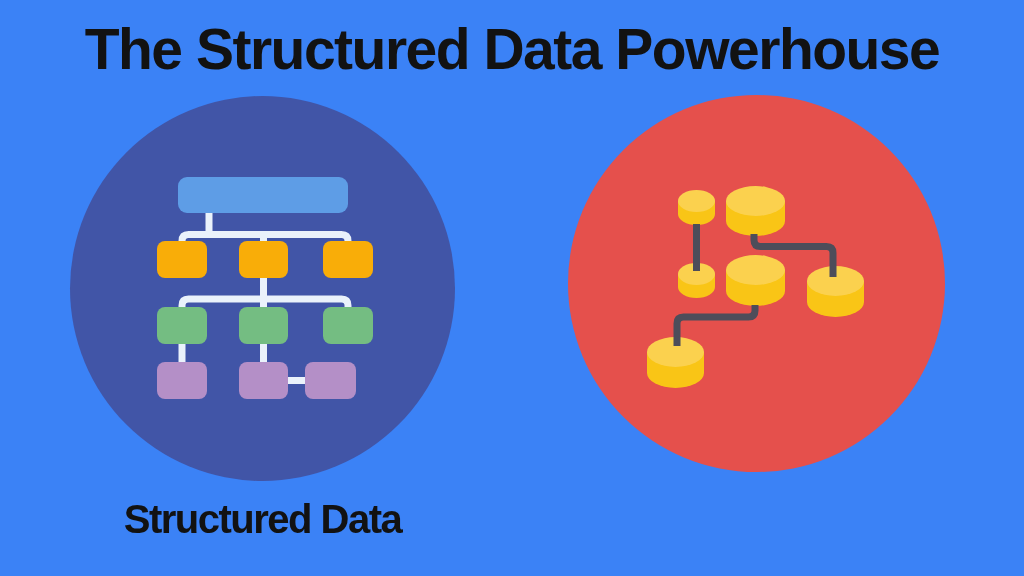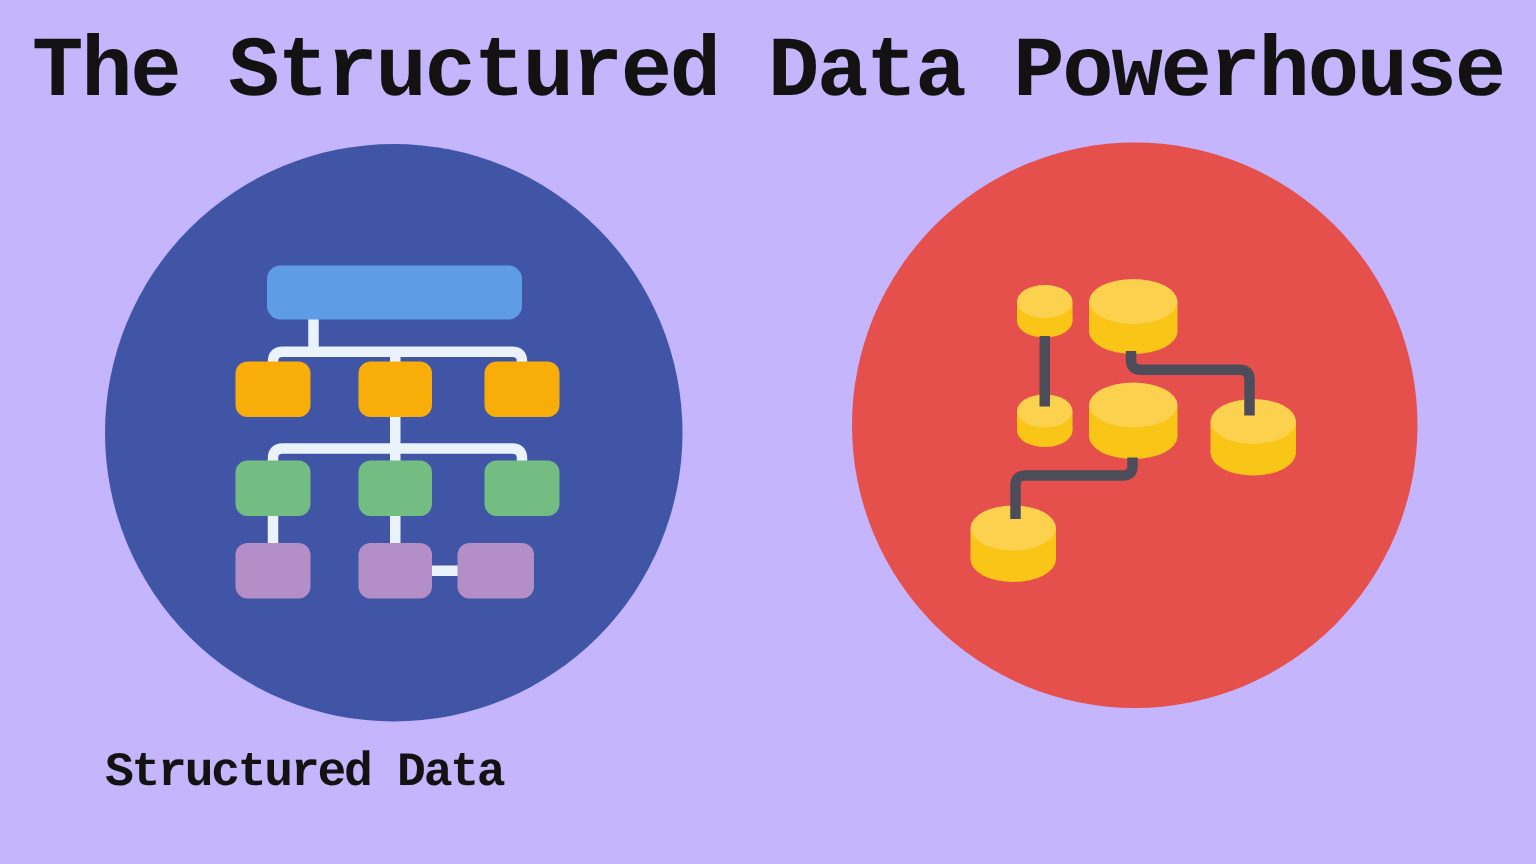--- a/index.html
+++ b/index.html
@@ -23,34 +23,34 @@
     white-space: nowrap;
   }
   .circle { position: absolute; border-radius: 50%; }
   .circle-left  { left: 70px;  top: 96px; width: 385px; height: 385px; }
   .circle-right { left: 568px; top: 95px; width: 377px; height: 377px; }
   .icon-svg { position: absolute; display: block; }
   .icon-left  { left: 150px; top: 170px; }
   .icon-right { left: 640px; top: 180px; }
   .label {
     position: absolute;
-    text-align: left;
-    font-size: 32px;
+    text-align: center;
+    font-size: 40px;
     font-weight: bold;
     letter-spacing: -1.5px;
     line-height: 1;
     white-space: nowrap;
   }
   .label-left  { left: 70px;  top: 499px; width: 385px; }
   .label-right { left: 568px; top: 499px; width: 377px; }
 </style>
 </head>
 <body>
 
-<div class="stage" style="background: #c4b5fd; font-family: Liberation Mono, monospace;">
+<div class="stage" style="background: #3b82f6;">
 
   <h1 class="title" style="color: rgb(18, 18, 18);">The Structured Data Powerhouse</h1>
 
   <div class="circle circle-left" style="background: rgb(65, 85, 167);"></div>
 
   <svg class="icon-svg icon-left" width="230" height="240" viewBox="0 0 230 240">
 
     <path fill="none" stroke-width="7" d="M59 38 L59 67" stroke="#eaf2fb"></path>
     <path fill="none" stroke-width="7" d="M32 77 L32 71 Q32 64.5 38.5 64.5 L191.5 64.5 Q198 64.5 198 71 L198 77" stroke="#eaf2fb"></path>
     <path fill="none" stroke-width="7" d="M113.5 64.5 L113.5 76" stroke="#eaf2fb"></path>

